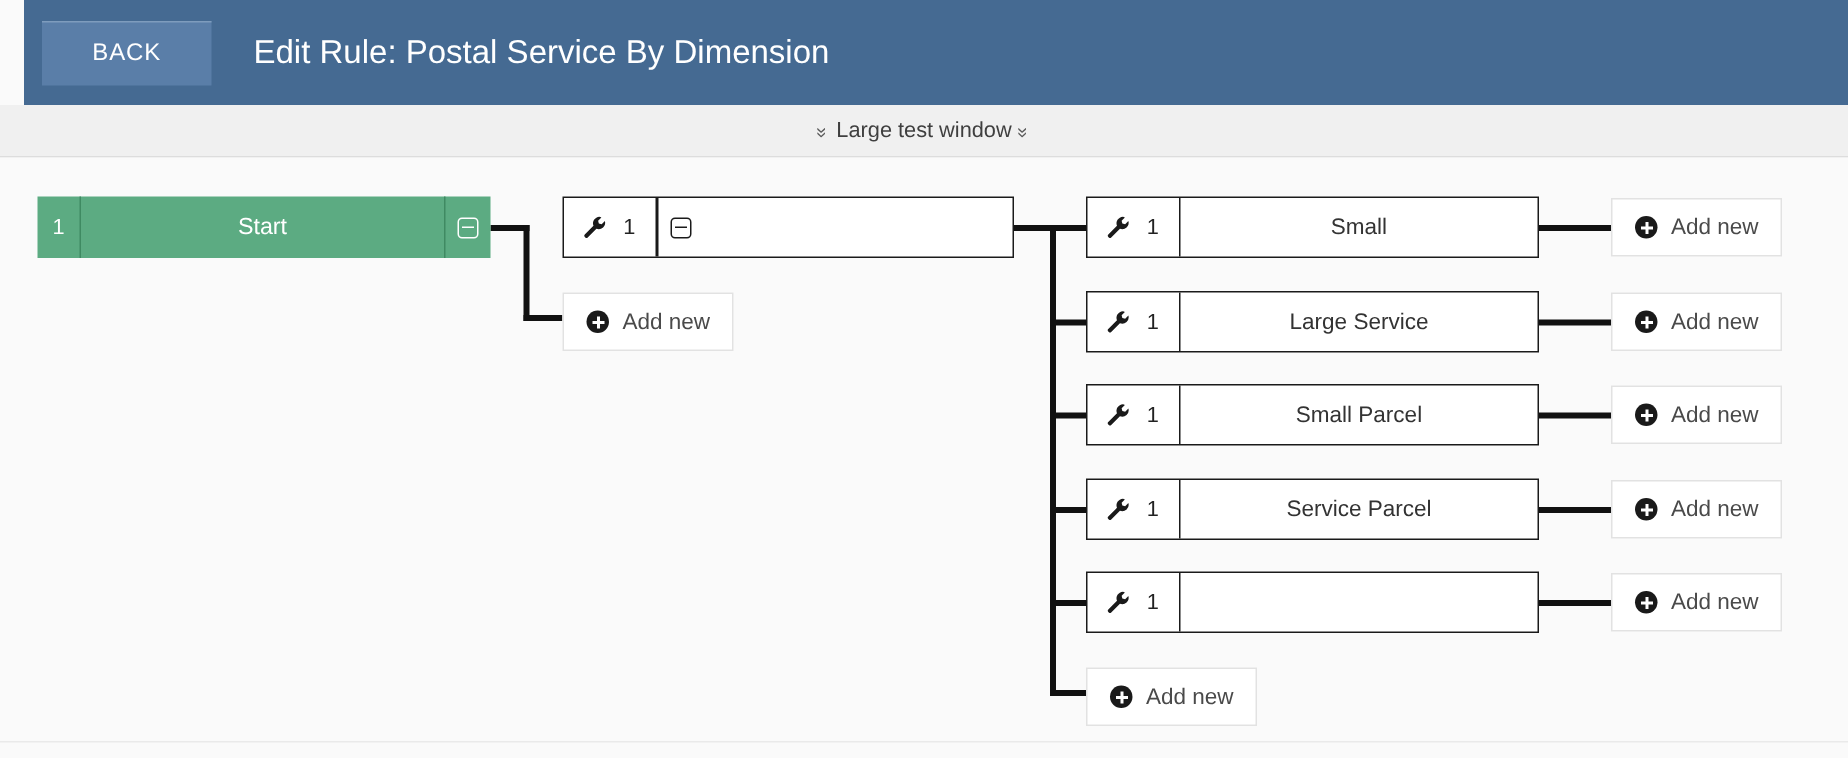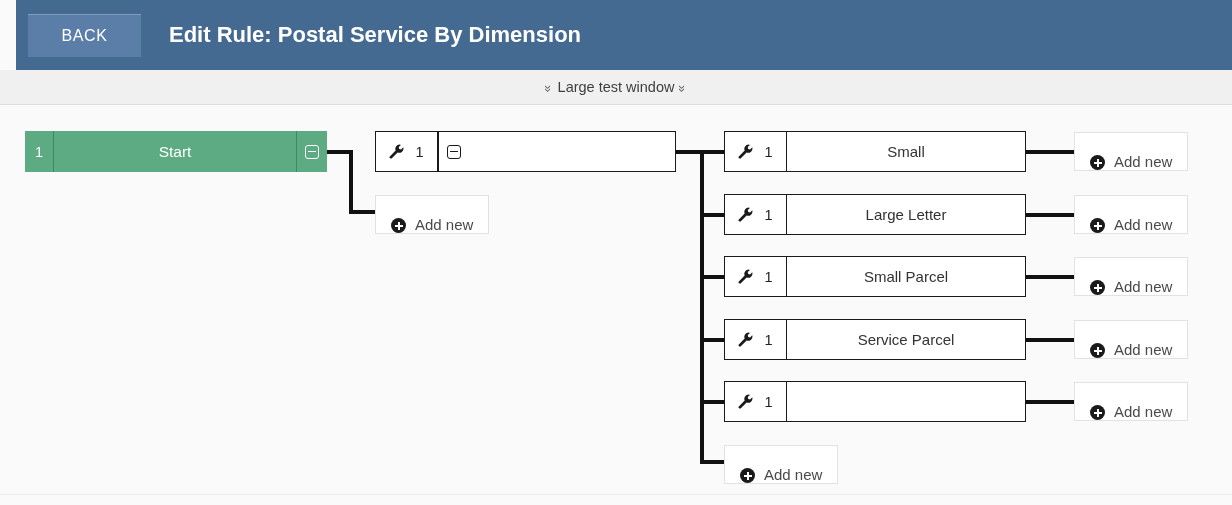--- a/index.html
+++ b/index.html
@@ -38,21 +38,21 @@
     letter-spacing: 0.6px;
     cursor: pointer;
     padding: 0;
     line-height: 42px;
     text-align: center;
   }
   .header-title {
     margin-left: 28px;
     color: #ffffff;
     font-size: 22px;
-    font-weight: bold;
+    font-weight: normal;
     white-space: nowrap;
   }
 
   
   .testbar {
     position: absolute;
     left: 0; top: 70px;
     width: 1232px;
     height: 34px;
     background: #f0f0f0;
@@ -188,21 +188,21 @@
   }
 
   
   .addnew {
     position: absolute;
     box-sizing: border-box;
     height: 39px;
     background: #ffffff;
     border: 1px solid #e2e2e2;
     display: flex;
-    align-items: flex-end;
+    align-items: center;
     gap: 9px;
     padding: 0 15px;
     cursor: pointer;
     font-size: 15px;
     color: #4a4a4a;
   }
   .plus-circle {
     width: 15px;
     height: 15px;
     border-radius: 50%;
@@ -309,21 +309,21 @@
 
   <div class="node" style="left:724px; top:89px; width:302px;">
     <div class="cell-icon">
       <span class="wrench">
         <svg viewBox="0 0 16 16" width="15" height="15" aria-hidden="true">
           <path fill="#1a1a1a" d="M11.3 0.6a4.6 4.6 0 0 0-4.2 6.4L0.9 13.2a1.2 1.2 0 0 0 0 1.7l0.4 0.4a1.2 1.2 0 0 0 1.7 0l6.2-6.2a4.6 4.6 0 0 0 6-5.6l-2.3 2.3-2-0.5-0.5-2 2.3-2.3a4.6 4.6 0 0 0-1.4-0.4z"></path>
         </svg>
       </span>
       <span class="count">1</span>
     </div>
-    <div class="cell-label">Large Letter</div>
+    <div class="cell-label">Large Service</div>
   </div>
 
   <div class="node" style="left:724px; top:151px; width:302px;">
     <div class="cell-icon">
       <span class="wrench">
         <svg viewBox="0 0 16 16" width="15" height="15" aria-hidden="true">
           <path fill="#1a1a1a" d="M11.3 0.6a4.6 4.6 0 0 0-4.2 6.4L0.9 13.2a1.2 1.2 0 0 0 0 1.7l0.4 0.4a1.2 1.2 0 0 0 1.7 0l6.2-6.2a4.6 4.6 0 0 0 6-5.6l-2.3 2.3-2-0.5-0.5-2 2.3-2.3a4.6 4.6 0 0 0-1.4-0.4z"></path>
         </svg>
       </span>
       <span class="count">1</span>

